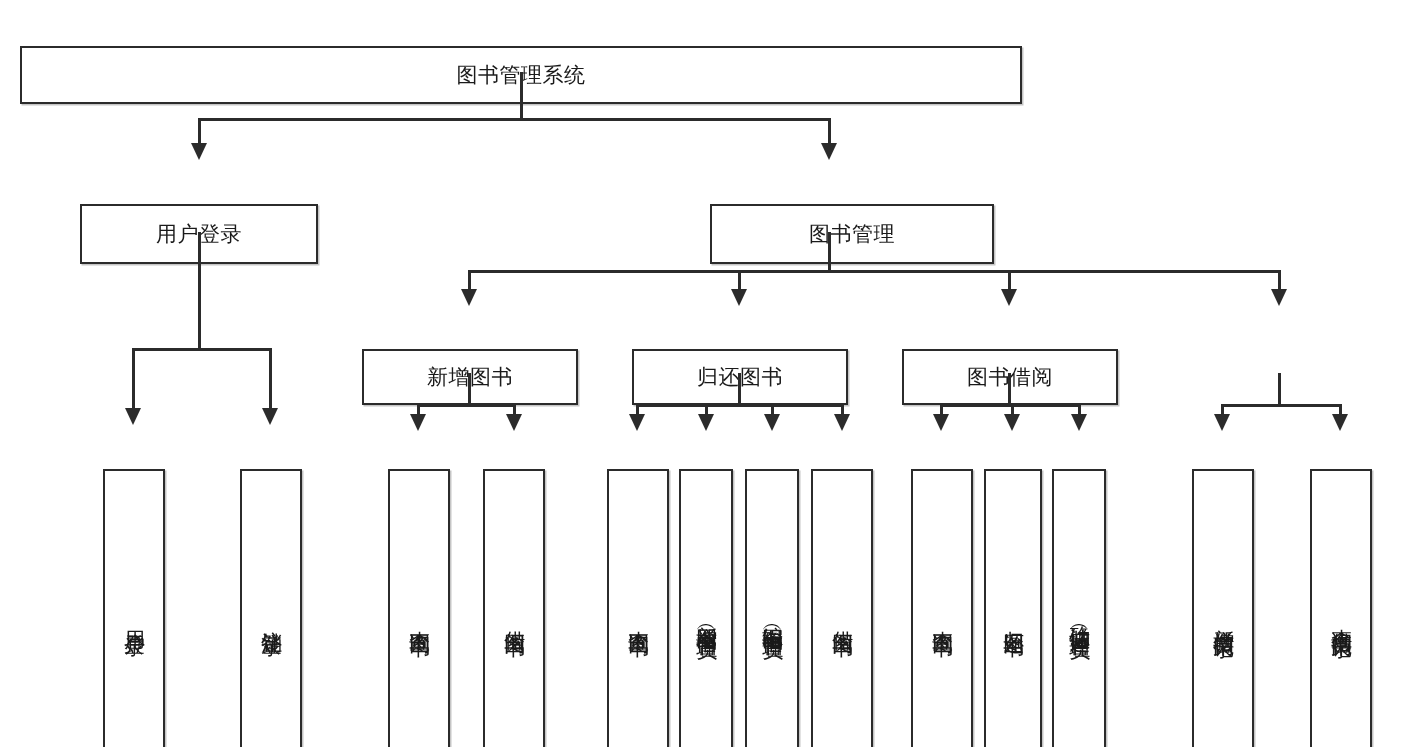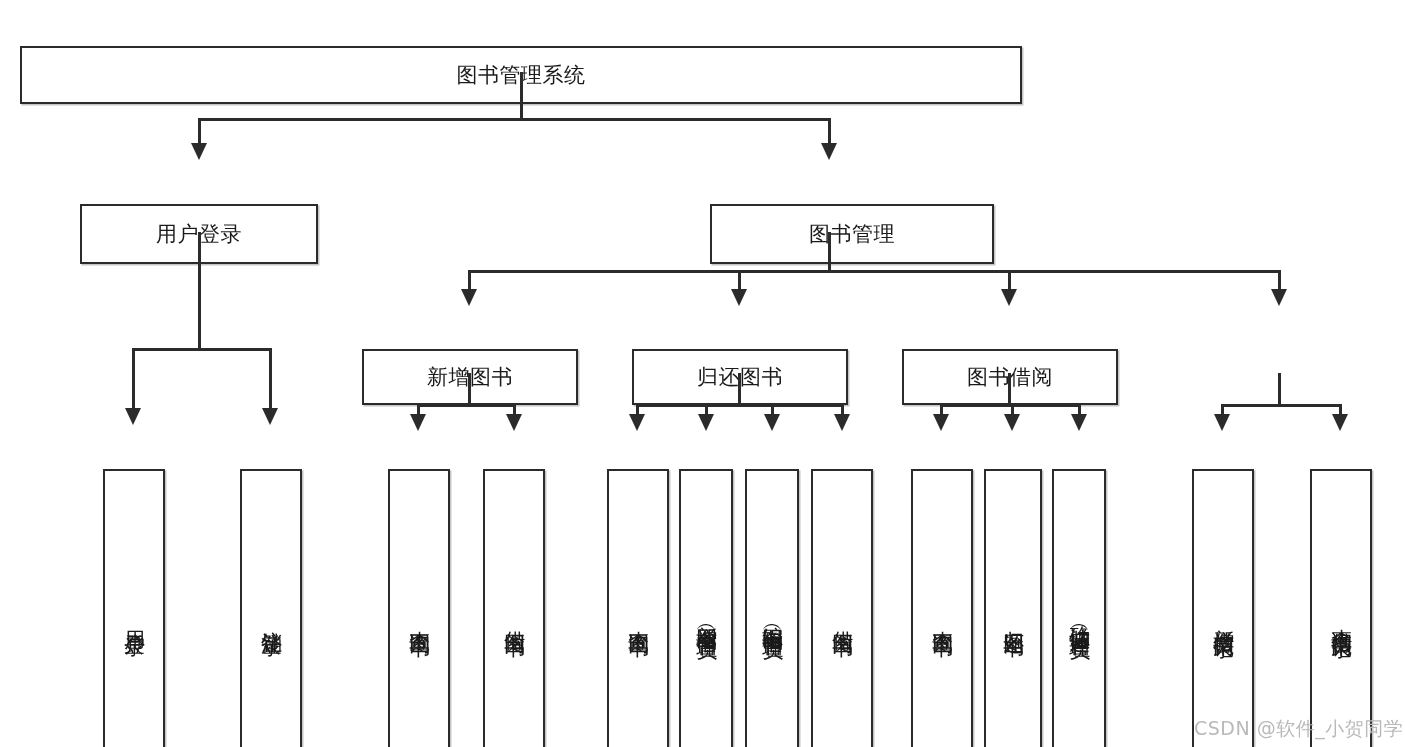--- a/index.html
+++ b/index.html
@@ -205,15 +205,14 @@
     <span class="label">确认归还（管理员）</span>
   </div>
 
   <div class="node v" style="left:1192px; top:437px; width:62px; height:298px;">
     <span class="label">新增借阅记录</span>
   </div>
   <div class="node v" style="left:1310px; top:437px; width:62px; height:298px;">
     <span class="label">查询借阅记录</span>
   </div>
 
-  <div id="watermark" style="left:1194px; top:716px;">CSDN @软件_小贺同学</div>
 
 </div>
 
 </body></html>

